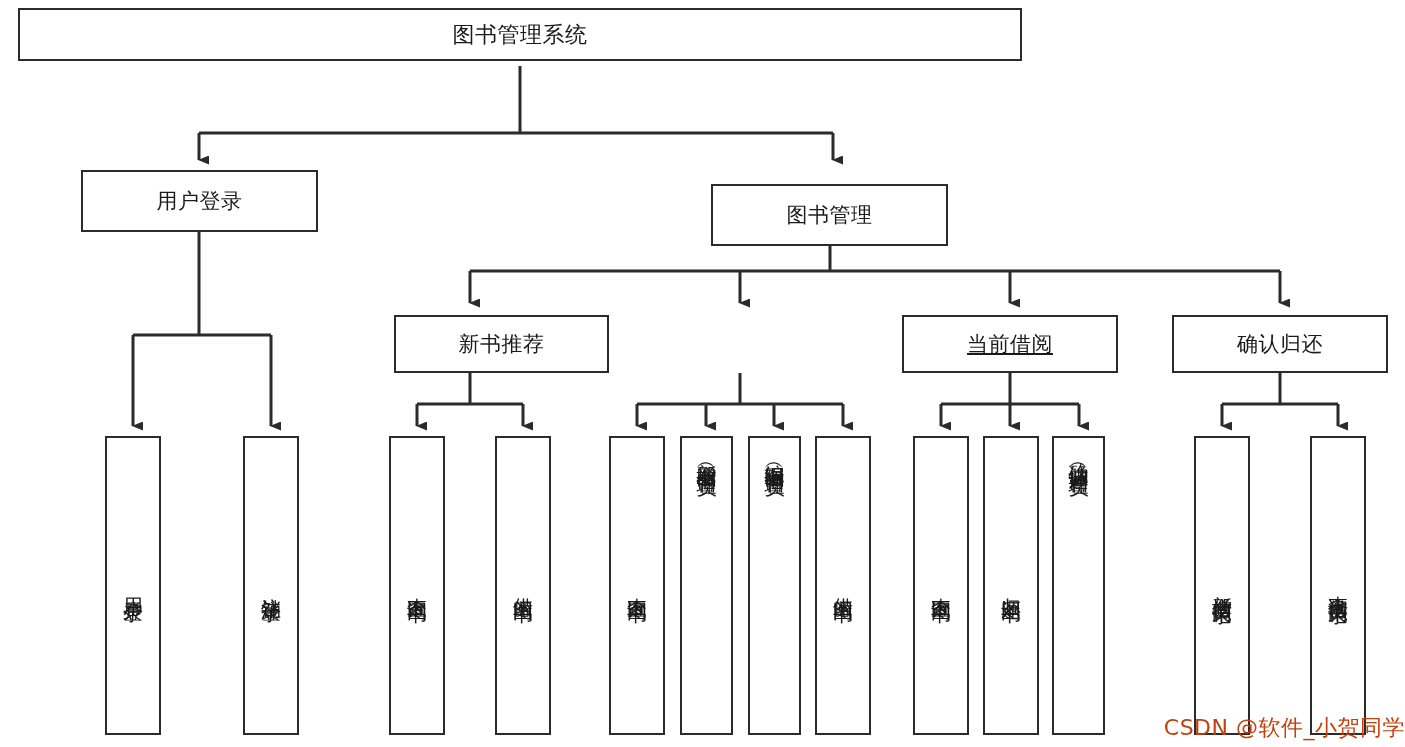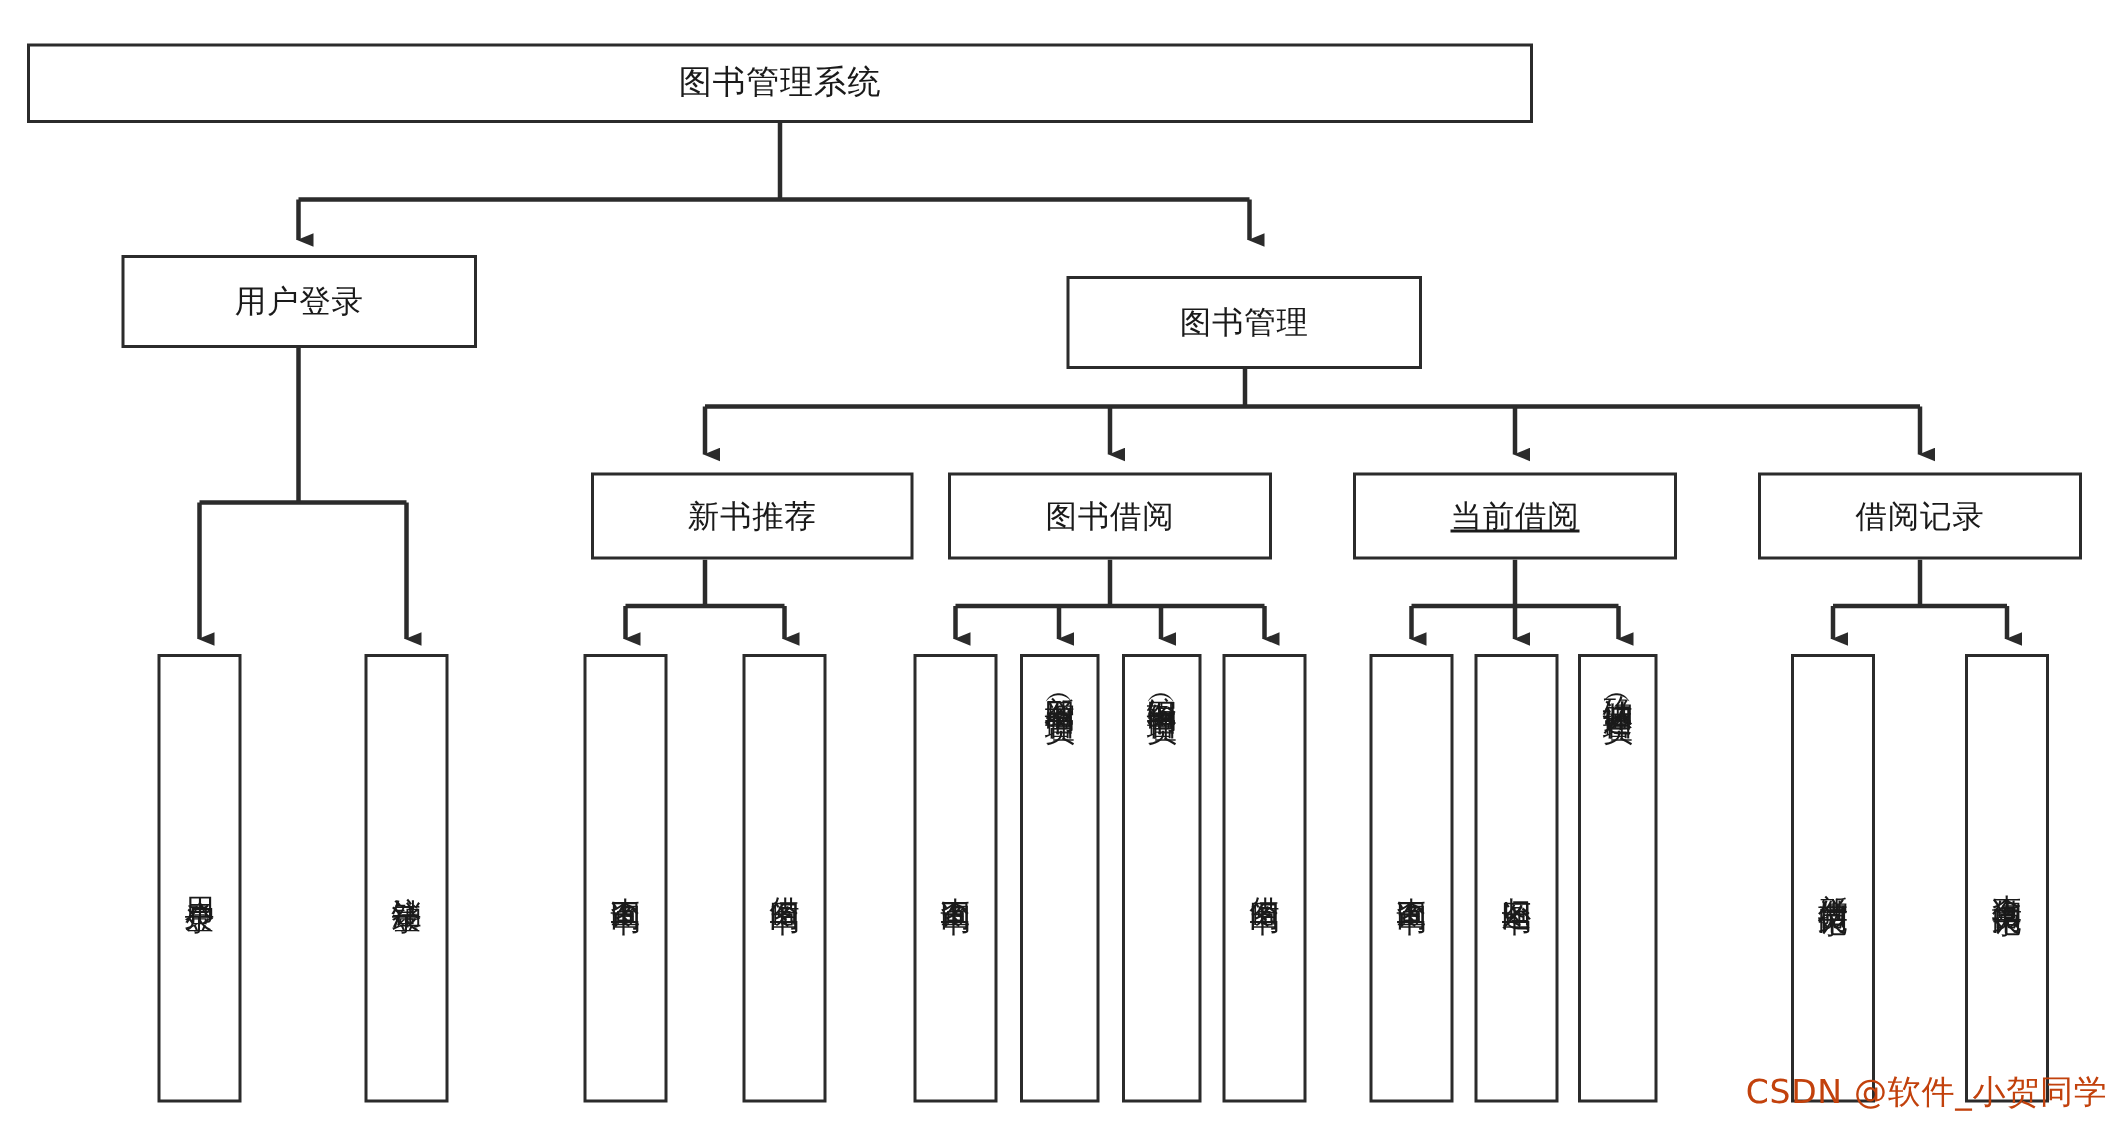--- a/index.html
+++ b/index.html
@@ -125,42 +125,39 @@
       <path d="M1010,404 L1010,426" marker-end="url(#arrowhead)"></path>
       <path d="M1079,404 L1079,426" marker-end="url(#arrowhead)"></path>
 
       <path d="M1280,373 L1280,404"></path>
       <path d="M1222,404 L1338,404"></path>
       <path d="M1222,404 L1222,426" marker-end="url(#arrowhead)"></path>
       <path d="M1338,404 L1338,426" marker-end="url(#arrowhead)"></path>
     </g>
   </svg>
 
-  <div class="node horiz root" style="left:18px; top:29px; width:1004px; height:53px;">
+  <div class="node horiz root" style="left:18px; top:8px; width:1004px; height:53px;">
     <span class="node-label">图书管理系统</span>
   </div>
 
   <div class="node horiz" style="left:81px; top:170px; width:237px; height:62px;">
     <span class="node-label">用户登录</span>
   </div>
   <div class="node horiz" style="left:711px; top:170px; width:237px; height:62px;margin-top:14px;">
     <span class="node-label">图书管理</span>
   </div>
 
   <div class="node horiz" style="left:363px; top:315px; width:215px; height:58px;margin-left:31px;">
     <span class="node-label">新书推荐</span>
   </div>
-  <div class="node horiz" style="left:632px; top:315px; width:216px; height:58px;">
-    <span class="node-label">图书借阅</span>
-  </div>
   <div class="node horiz" style="left:902px; top:315px; width:216px; height:58px;text-decoration:underline;">
     <span class="node-label">当前借阅</span>
   </div>
   <div class="node horiz" style="left:1172px; top:315px; width:216px; height:58px;">
-    <span class="node-label">借阅记录</span>
+    <span class="node-label">确认归还</span>
   </div>
 
   <div class="node vert centered" style="left:105px; top:436px; width:56px; height:299px;">
     <span class="node-label">用户登录</span>
   </div>
   <div class="node vert centered" style="left:243px; top:436px; width:56px; height:299px;">
     <span class="node-label">注销登录</span>
   </div>
 
   <div class="node vert centered" style="left:389px; top:436px; width:56px; height:299px;">

